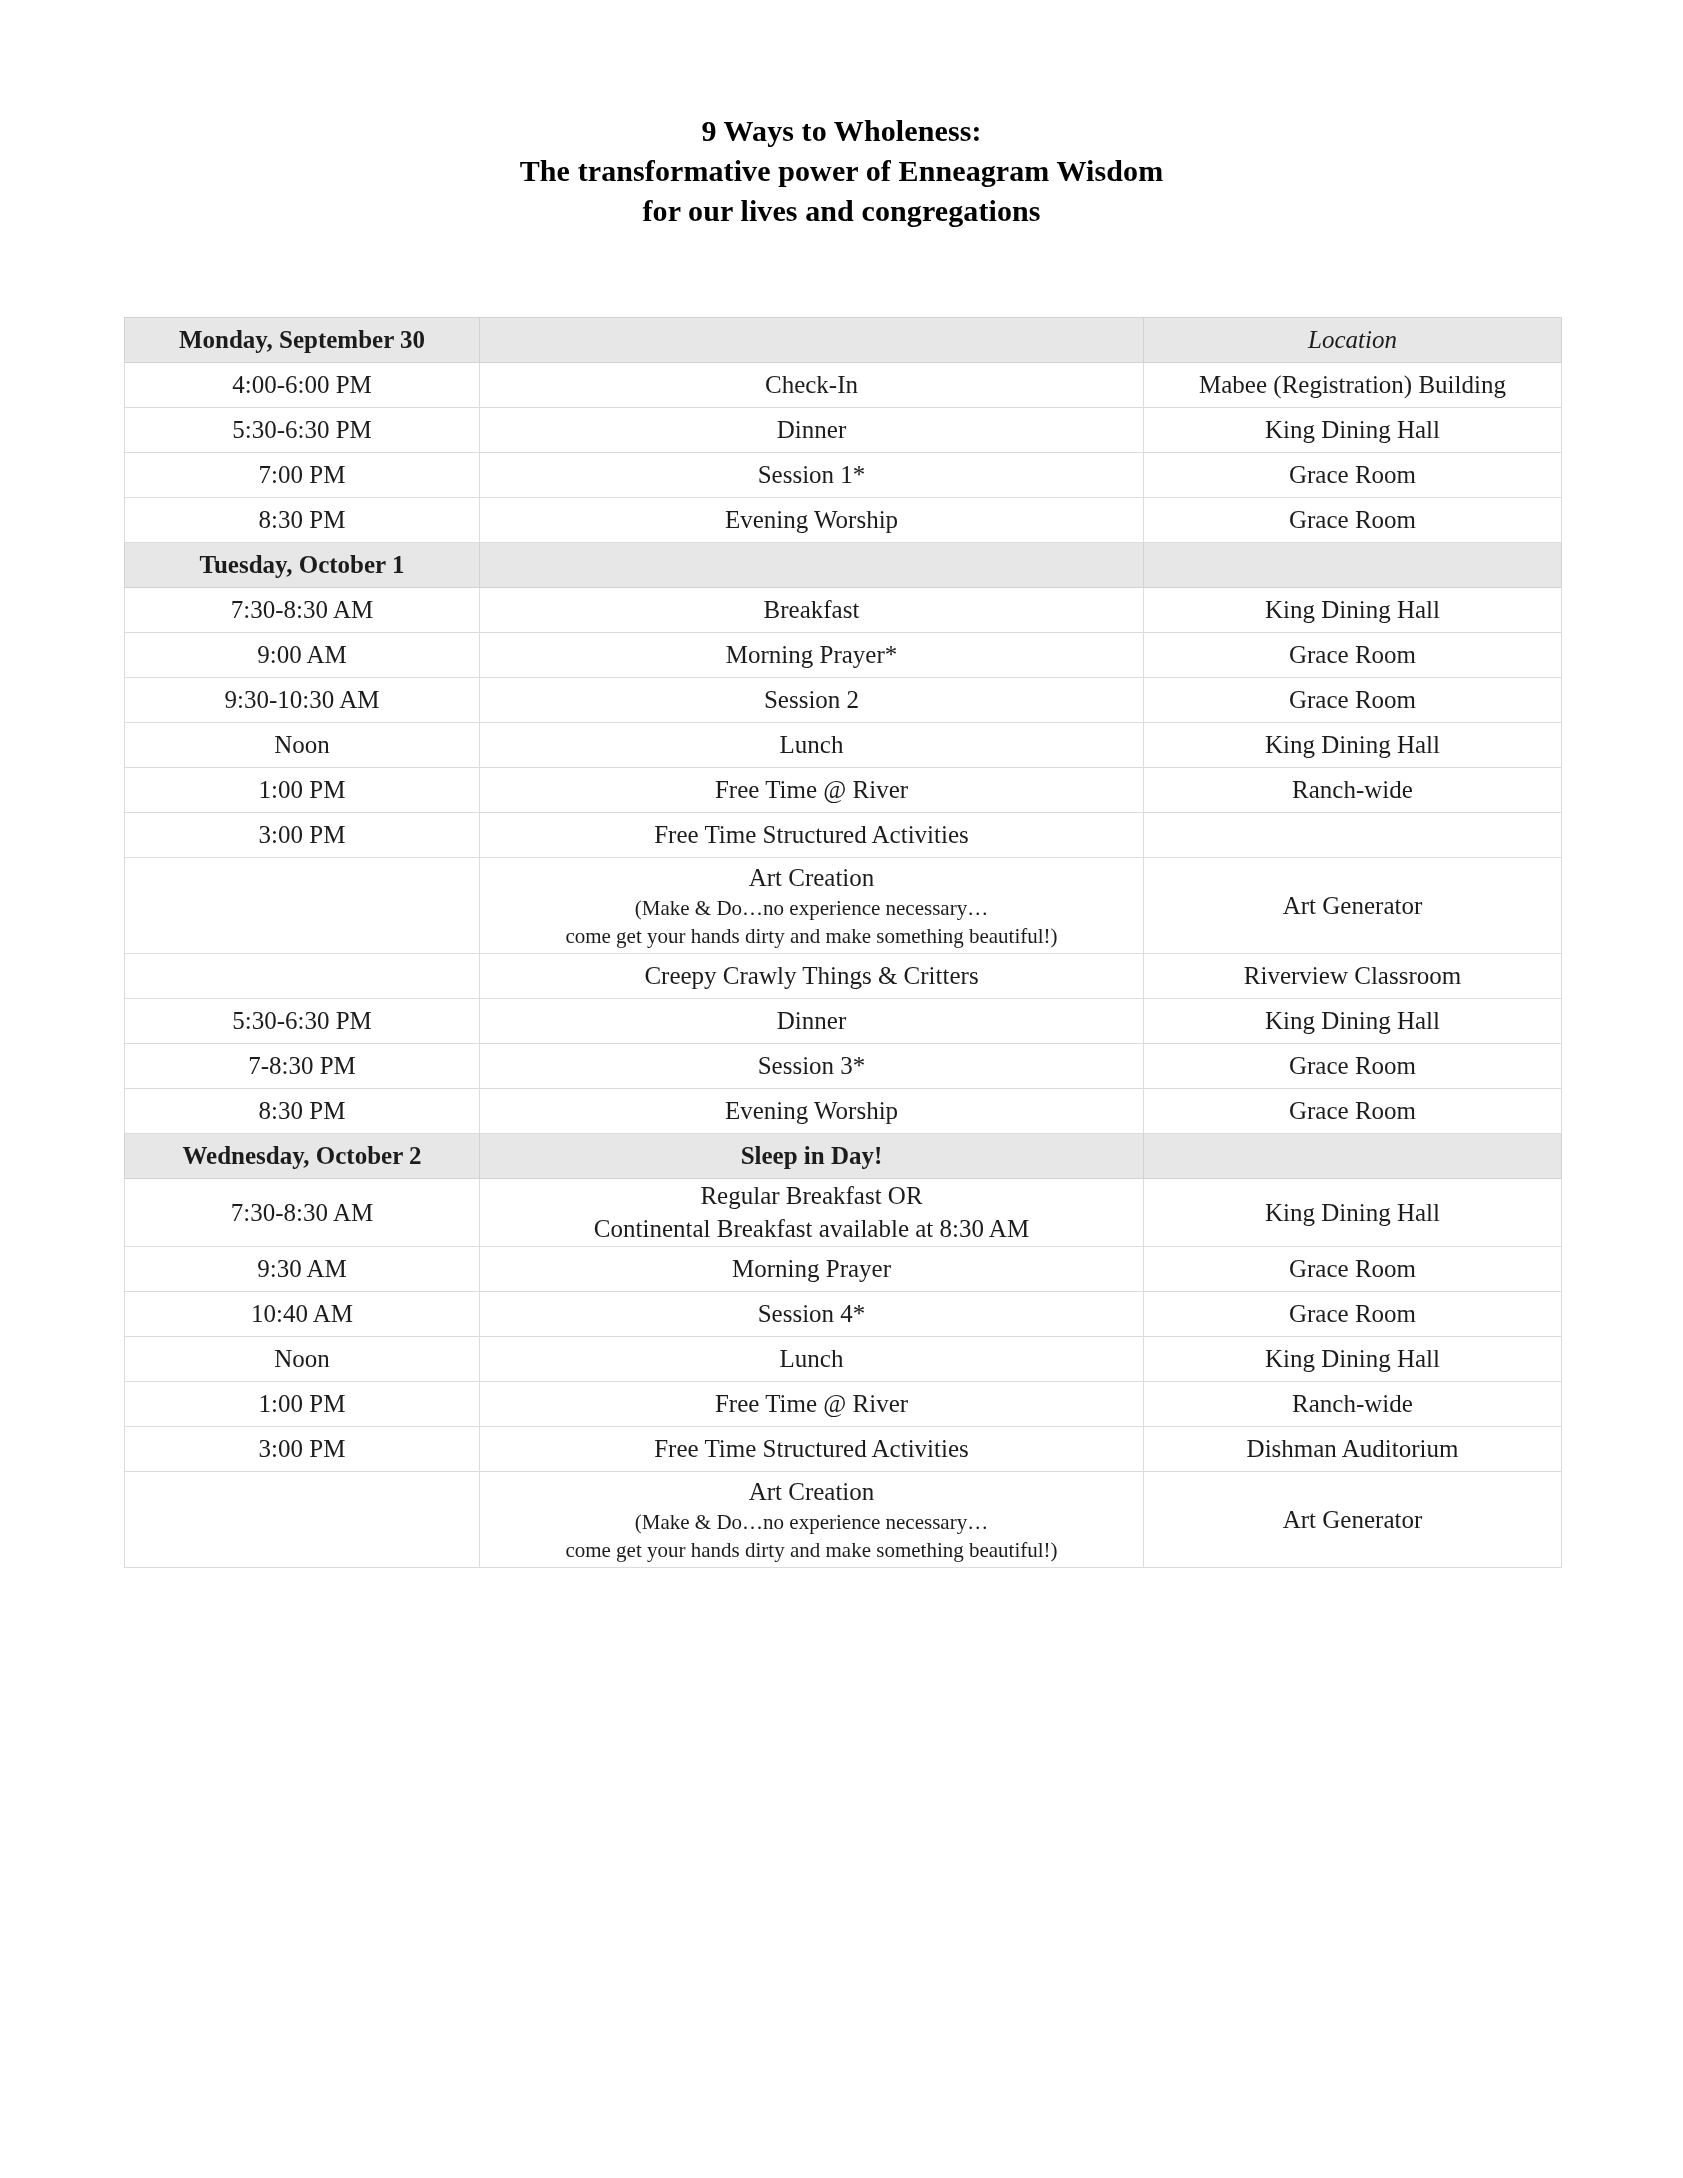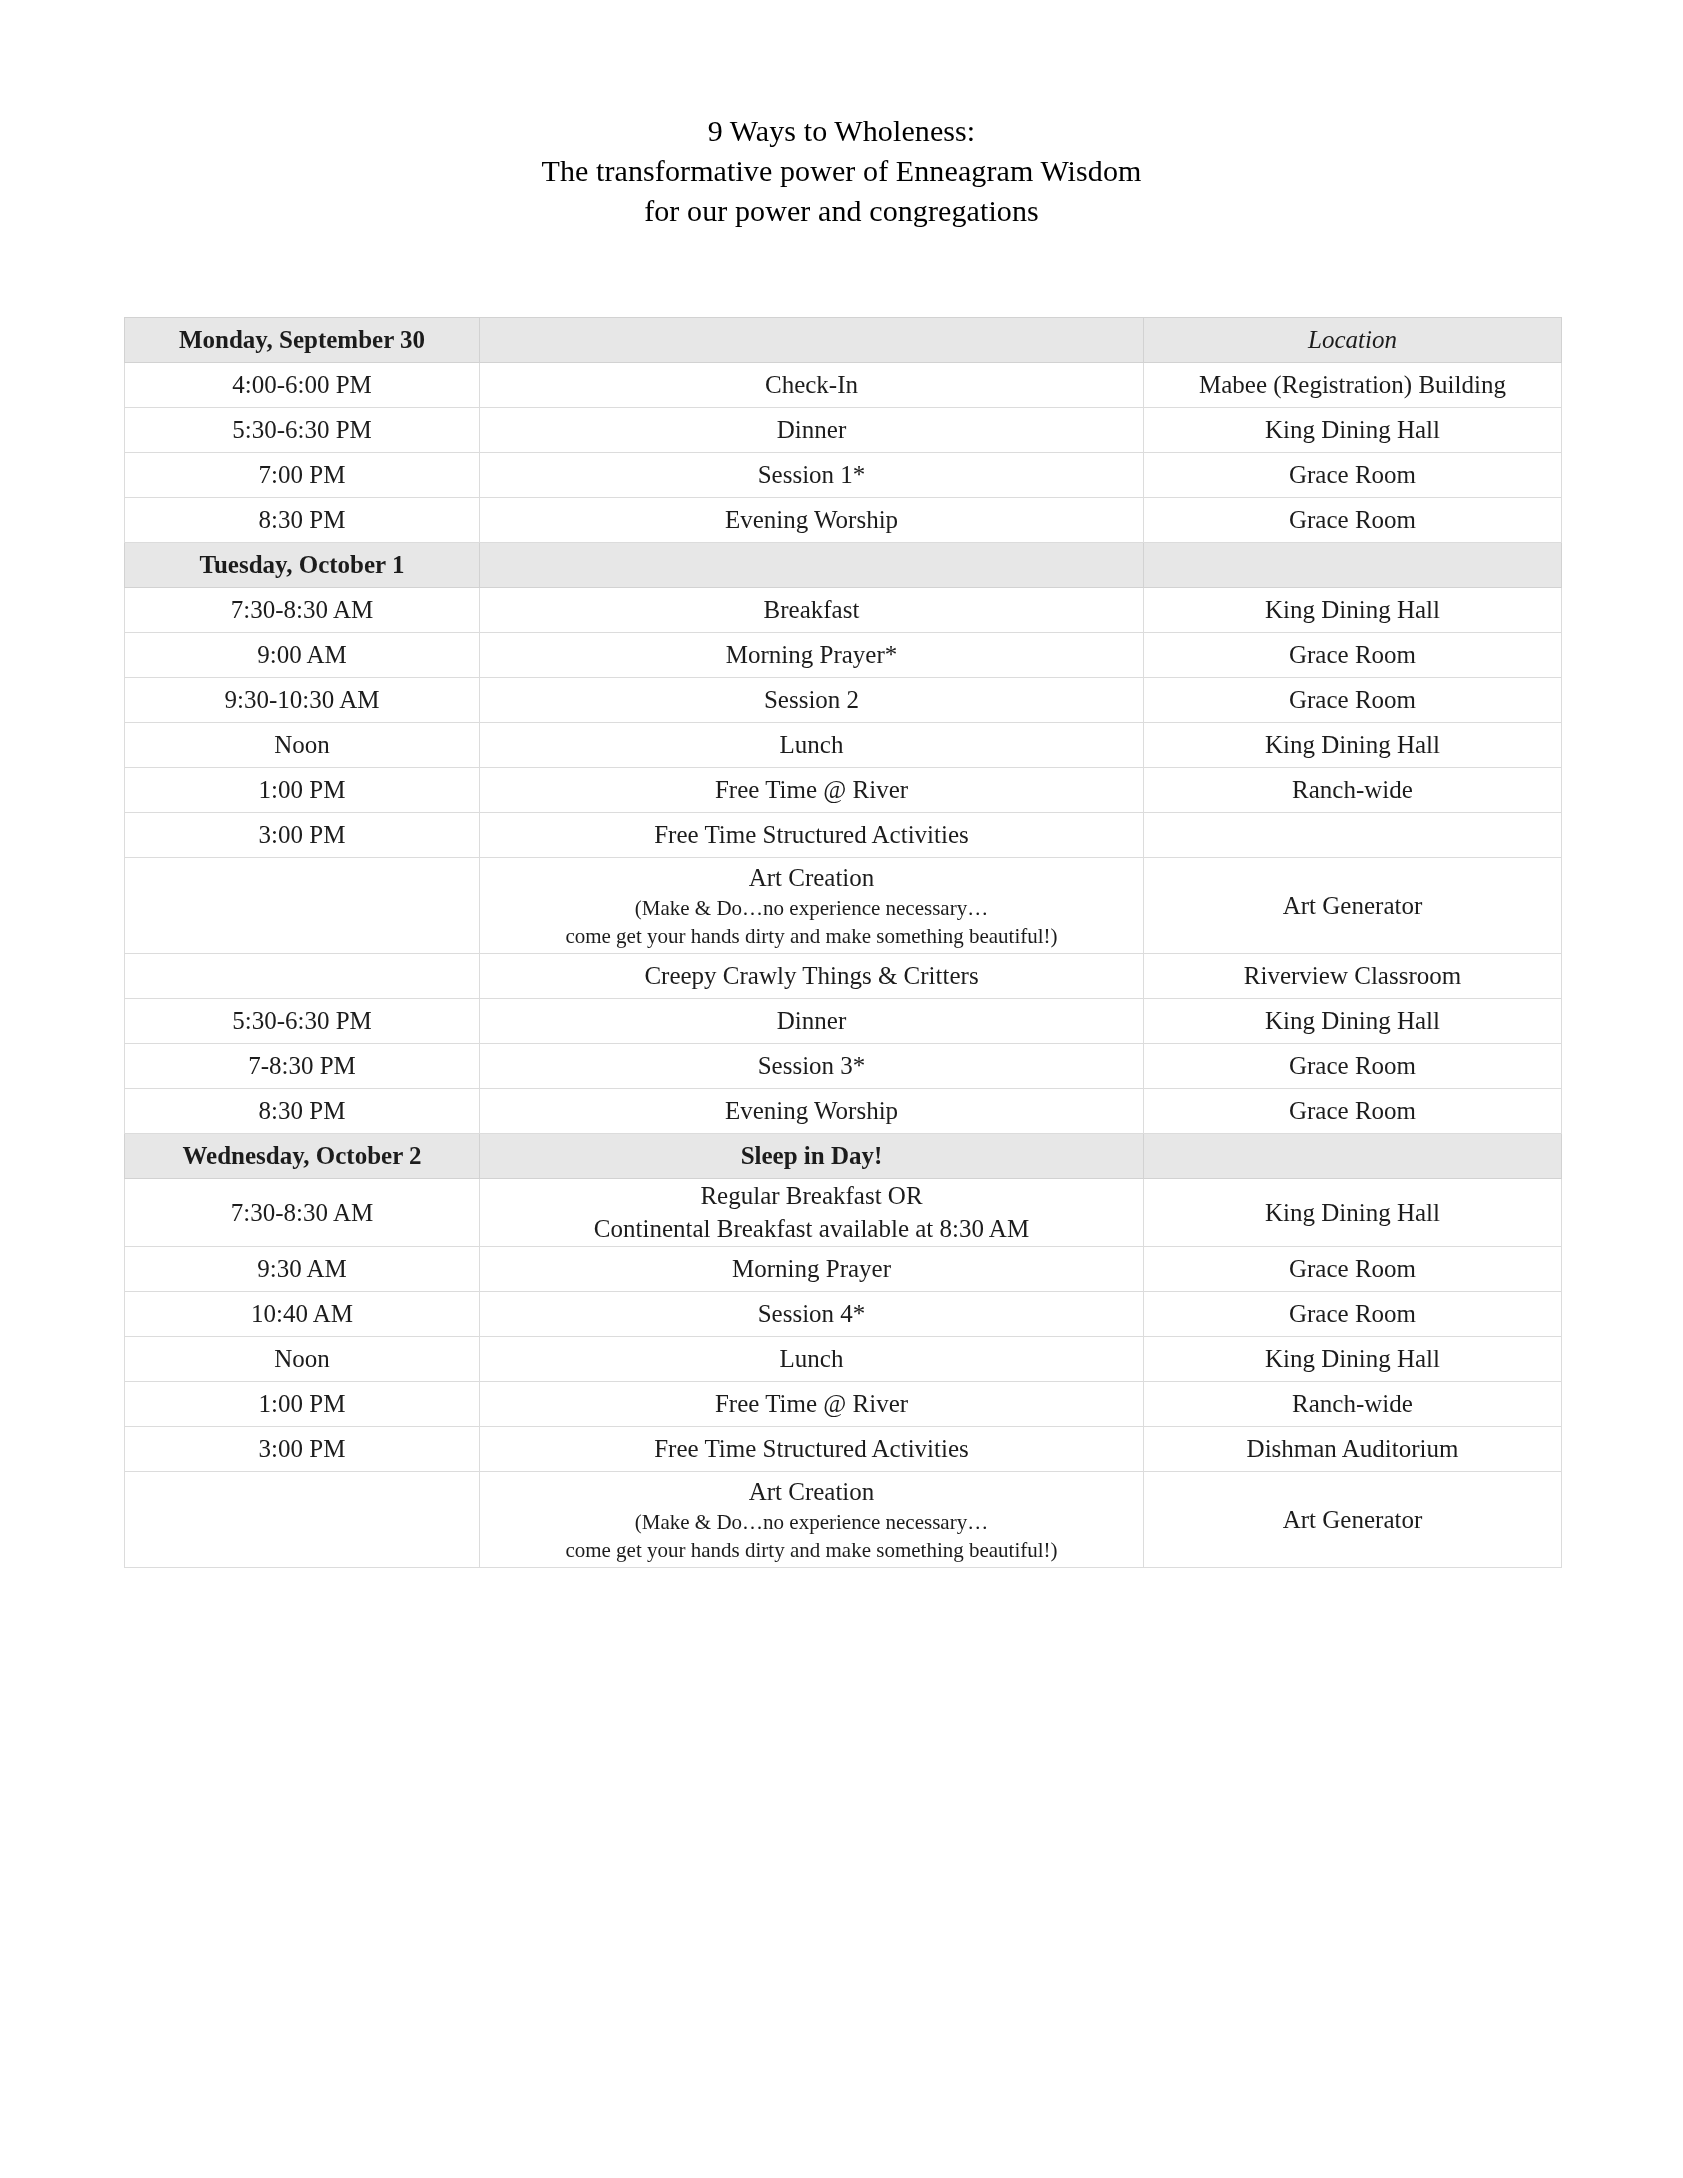--- a/index.html
+++ b/index.html
@@ -22,21 +22,21 @@
     background: #ffffff;
   }
 
   
   .title-block {
     padding-top: 111px;
     text-align: center;
   }
   .title-line {
     font-size: 30px;
-    font-weight: normal;
+    font-weight: bold;
     line-height: 40px;
     letter-spacing: 0.1px;
     color: #000000;
   }
 
   
   .schedule-wrap {
     position: absolute;
     left: 124px;
     top: 317px;
@@ -114,21 +114,21 @@
   }
 </style>
 </head>
 <body>
 
 <div class="page">
 
   <div class="title-block">
     <div class="title-line">9 Ways to Wholeness:</div>
     <div class="title-line">The transformative power of Enneagram Wisdom</div>
-    <div class="title-line">for our power and congregations</div>
+    <div class="title-line">for our lives and congregations</div>
   </div>
 
   <div class="schedule-wrap">
     <table class="schedule">
       <colgroup>
         <col class="c-time">
           <col class="c-event">
           <col class="c-loc">
       </colgroup>
       <tbody id="schedule-body">

